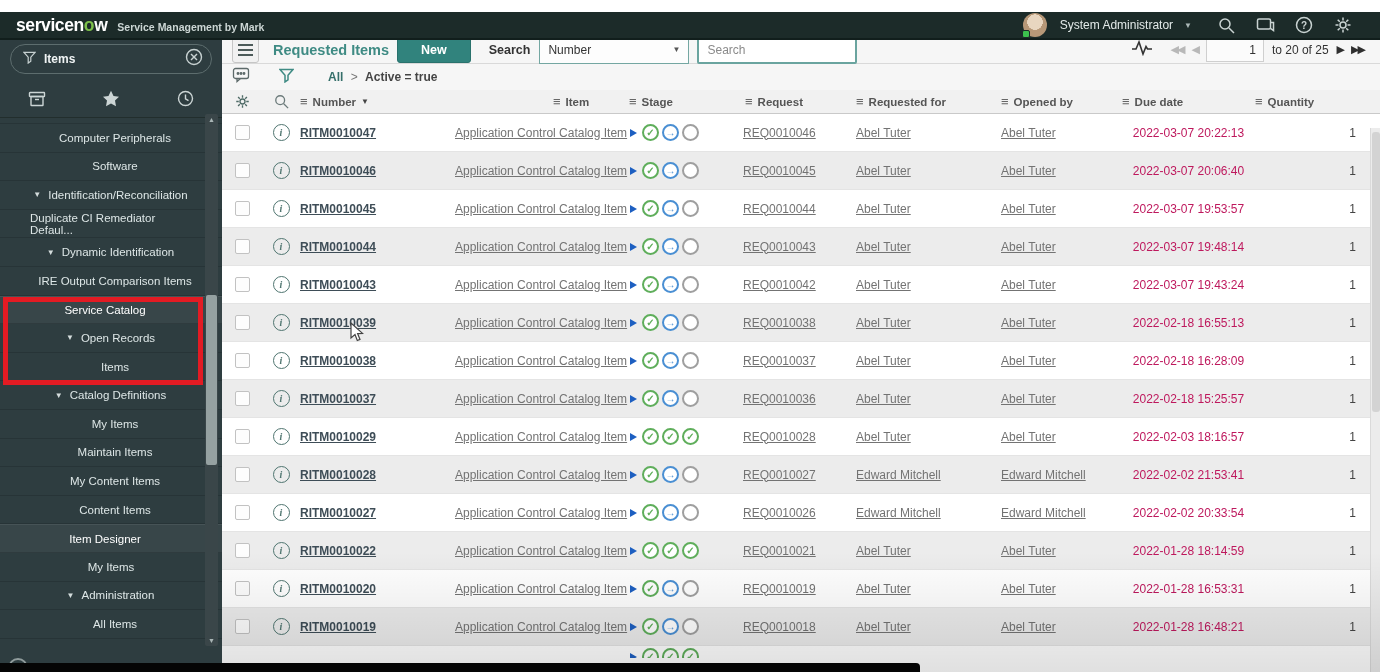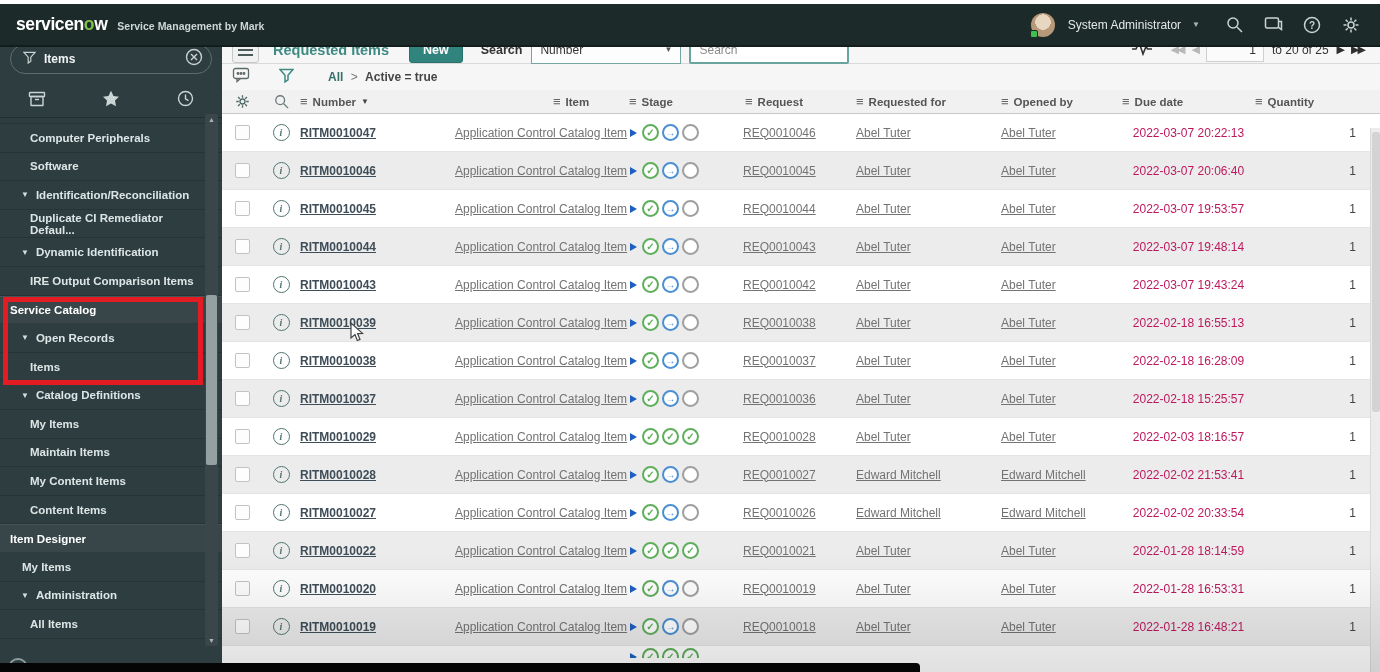--- a/index.html
+++ b/index.html
@@ -1,22 +1,22 @@
 <!DOCTYPE html>
 <html><head>
 <meta charset="utf-8">
 <style>
   * { box-sizing: border-box; margin: 0; padding: 0; }
   html,body { width:1380px; height:672px; overflow:hidden; }
   body { font-family:"Liberation Sans", sans-serif; background:#e9e9e9; }
   .app { position:relative; width:1380px; height:672px; overflow:hidden; background:#fff; }
 
   
-  .topbar { position:absolute; top:4px; left:0; right:0; height:43px; background:#1c2b29;
-            display:flex; align-items:center; padding:0 14px 0 16px; border-bottom:2px solid #111e1c; z-index:30; }
+  .topbar { position:absolute; top:12px; left:0; right:0; height:28px; background:#1c2b29;
+            display:flex; align-items:center; padding:0 22px 0 16px; border-bottom:2px solid #111e1c; z-index:30; }
   .logo { font-size:17.5px; font-weight:bold; color:#ffffff; letter-spacing:-0.4px; }
   .logo .logo-o { color:#7cbf4a; }
   .product { font-size:10.5px; font-weight:bold; color:#ccd6d4; margin-left:10px; margin-top:3px; }
   .topbar-right { margin-left:auto; display:flex; align-items:center; gap:9px; }
   .avatar { position:relative; width:24px; height:24px; border-radius:50%;
             background:radial-gradient(circle at 50% 38%, #e8d6c0 0 40%, #b79878 41% 100%); }
   .avatar .presence { position:absolute; left:-1px; bottom:-1px; width:8px; height:8px; border-radius:2px;
             background:#3cc14e; border:1px solid #1c2b29; }
   .user-name { font-size:12px; color:#e2e9e8; margin-left:4px; }
   .user-caret { font-size:8px; color:#aab7b6; margin:0 10px 0 2px; }
@@ -26,21 +26,21 @@
   
   .sidebar { position:absolute; top:36px; left:0; width:222px; bottom:0; background:#2e3d40; overflow:hidden; }
   .nav-filter { margin:8px 10px 6px 10px; height:30px; border:1px solid #5d6d6e; border-radius:15px;
                 display:flex; align-items:center; padding:0 8px 0 12px; }
   .nav-filter .funnel { margin-right:8px; }
   .nav-filter-text { flex:1; color:#f0f4f4; font-size:12px; font-weight:bold; }
   .nav-tabs { display:flex; height:38px; border-bottom:1px solid #222e2d; align-items:center; }
   .nav-tab { flex:1; display:flex; align-items:center; justify-content:center; height:100%; }
   .nav-list { position:absolute; top:78px; left:0; right:0; bottom:24px; overflow:hidden; }
   .nav-row { display:flex; align-items:center; height:28.6px; border-bottom:1px solid rgba(0,0,0,0.14);
-             color:#dde6e6; font-size:11.5px; font-weight:bold; cursor:pointer; padding-right:22px; }
+             color:#dde6e6; font-size:11.5px; font-weight:normal; cursor:pointer; padding-right:22px;justify-content:center; }
   .nav-row.clipped { height:10px; overflow:hidden; }
   .nav-row.item { padding-left:30px; }
   .nav-row.item-lg { padding-left:22px; }
   .nav-row.group { padding-left:21px; }
   .nav-row.section { padding-left:10px; color:#ffffff; background:rgba(255,255,255,0.05);
                      border-top:1px solid rgba(255,255,255,0.07); }
   .nav-caret { font-size:8px; color:#d4dddd; margin-right:7px; }
   
   .side-scroll { position:absolute; top:78px; right:4px; bottom:26px; width:13px; background:#3a4649;
                  border-radius:2px; }
@@ -52,22 +52,22 @@
   
   .red-box { position:absolute; left:3px; top:297px; width:200px; height:88px; border:5px solid #e31b23; z-index:40; pointer-events:none; }
 
   
   .main { position:absolute; top:36px; left:222px; right:0; bottom:0; background:#ffffff; }
   .toolbar { height:28px; background:#f6f6f6; border-bottom:1px solid #d9d9d9; display:flex; align-items:center; padding:0 16px 0 10px; }
   .burger { width:27px; height:26px; border:1px solid #c6c6c6; border-radius:3px; background:#f1f1f1;
             display:flex; flex-direction:column; justify-content:center; gap:3px; padding:0 5px; }
   .burger i { display:block; height:2px; background:#4c5a59; }
   .list-title { color:#3f8b84; font-size:14.5px; font-weight:bold; margin-left:14px; }
-  .new-btn { margin-left:20px; background:#31837d; color:#fff; font-size:12.5px; font-weight:bold;
-             border:1px solid #2a726d; border-radius:3px; padding:5px 13px; }
+  .new-btn { margin-left:8px; background:#31837d; color:#fff; font-size:12.5px; font-weight:bold;
+             border:1px solid #2a726d; border-radius:3px; padding:5px 23px; }
   .search-label { margin-left:18px; font-size:12.5px; font-weight:bold; color:#333; }
   .field-select { margin-left:9px; width:150px; height:28px; border:1px solid #74a7a2; background:#fdfdfd;
                   display:flex; align-items:center; padding:0 8px; font-size:12px; color:#333; }
   .field-select .sel-caret { margin-left:auto; font-size:8px; color:#555; }
   .search-input { margin-left:8px; width:160px; height:28px; border:2px solid #6aa49f; border-radius:2px;
                   font-size:12px; padding:0 8px; color:#333; font-family:"Liberation Sans",sans-serif; }
   .search-input::placeholder { color:#8a8a8a; }
   .toolbar-spacer { flex:1; }
   .activity-icon { margin-right:18px; }
   .pager { display:flex; align-items:center; gap:8px; }

